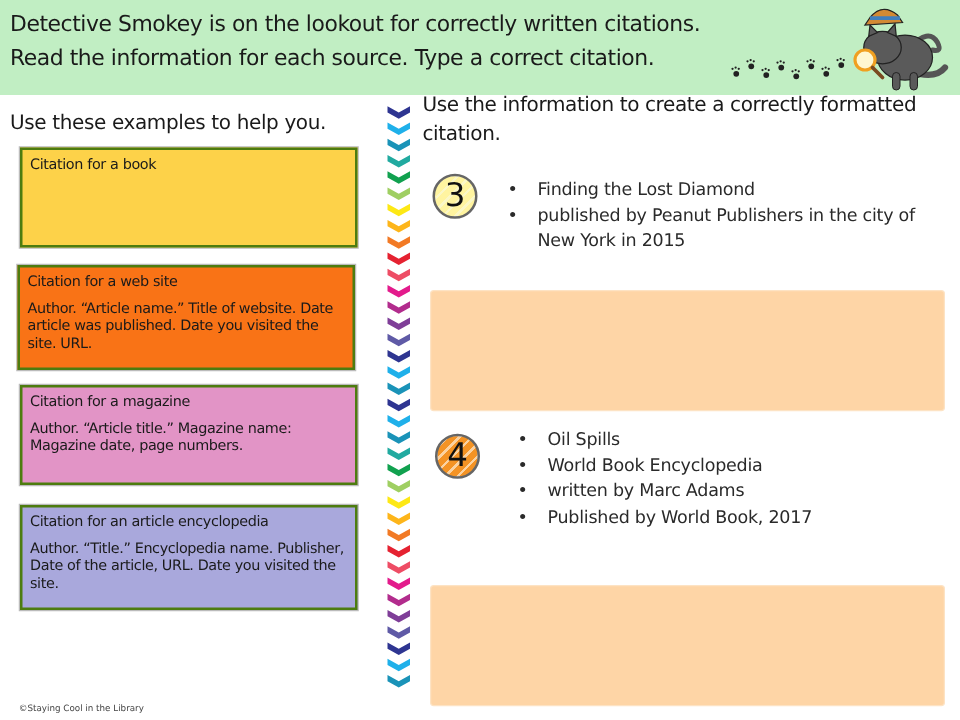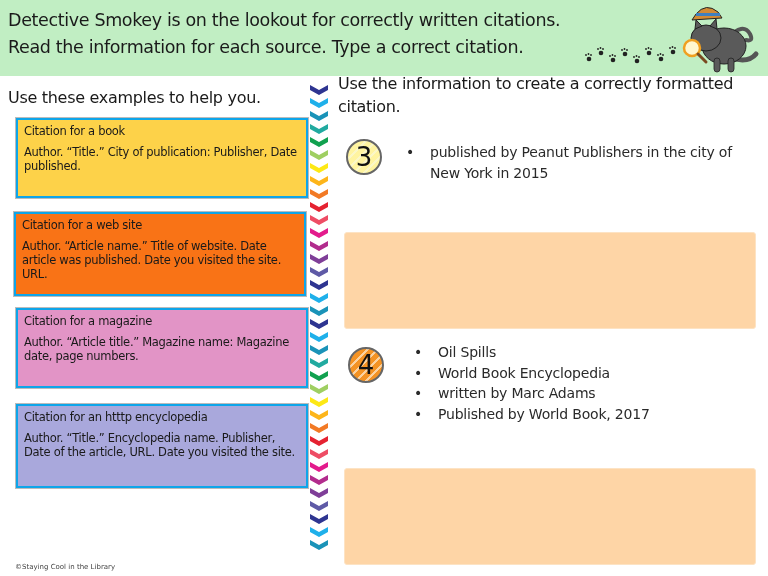--- a/index.html
+++ b/index.html
@@ -18,22 +18,22 @@
     .header-line.l1 { top: 10px; }
     .header-line.l2 { top: 37px; }
 
     .cat { position: absolute; left: 578px; top: 2px; width: 190px; height: 74px; }
 
     .left-title {
       position: absolute; left: 8px; top: 88px; font-size: 16px; letter-spacing: -0.3px;
       white-space: nowrap;
     }
     .example-card {
-      position: absolute; left: 16px; width: 292px;
-      border: 2px solid #0ea5e9; box-shadow: 0 0 0 1px #bbb;
+      position: absolute; left: 16px; width: 270px;
+      border: 2px solid #4d7c0f; box-shadow: 0 0 0 1px #bbb;
       padding: 4px 6px;
     }
     .card-title { font-size: 11.5px; letter-spacing: -0.3px; margin-bottom: 7px; white-space: nowrap; }
     .card-body { font-size: 11.5px; letter-spacing: -0.3px; line-height: 14px; }
 
     .chevrons { position: absolute; left: 309px; top: 84px; width: 20px; }
     .chev { width: 20px; height: 13px; display: block; }
 
     .right-title {
       position: absolute; left: 338px; top: 72px; width: 420px;
@@ -140,35 +140,34 @@
 
     <circle cx="114" cy="46" r="8" fill="#fff7d0" stroke="#f0a020" stroke-width="2.5"></circle>
     <line x1="120" y1="52" x2="128" y2="60" stroke="#7a4a20" stroke-width="3" stroke-linecap="round"></line>
   </svg>
 </div>
 
 <div class="left-title">Use these examples to help you.</div>
 
 <div class="example-card" style="top:118px;height:80px;background:#fdd249;">
   <div class="card-title">Citation for a book</div>
-  <div class="card-body">Author.  “Title.”  City of publication: Publisher,  Date published.</div>
 </div>
 
 <div class="example-card" style="top:212px;height:84px;background:#f97316;left:14px;">
   <div class="card-title">Citation for a web site</div>
   <div class="card-body">Author.  “Article name.”  Title of website. Date article was published.  Date you visited the site.  URL.</div>
 </div>
 
 <div class="example-card" style="top:308px;height:80px;background:#e294c6;">
   <div class="card-title">Citation for a magazine</div>
   <div class="card-body">Author.  “Article title.”  Magazine name: Magazine date, page numbers.</div>
 </div>
 
 <div class="example-card" style="top:404px;height:84px;background:#a9a8dc;">
-  <div class="card-title">Citation for an htttp encyclopedia</div>
+  <div class="card-title">Citation for an article encyclopedia</div>
   <div class="card-body">Author.  “Title.”  Encyclopedia name. Publisher,  Date of the article, URL. Date you visited the site.</div>
 </div>
 
 <div class="chevrons" id="chevrons">
     <svg viewBox="0 0 20 13" class="chev">
       <path d="M1 1 L10 6 L19 1 L19 6 L10 11 L1 6 Z" fill="#2e3591"></path>
     </svg>
     <svg viewBox="0 0 20 13" class="chev">
       <path d="M1 1 L10 6 L19 1 L19 6 L10 11 L1 6 Z" fill="#1fb0ea"></path>
     </svg>
@@ -275,20 +274,21 @@
       <path d="M1 1 L10 6 L19 1 L19 6 L10 11 L1 6 Z" fill="#1a93b8"></path>
     </svg>
   </div>
 
 <div class="right-title">Use the information to create a correctly formatted citation.</div>
 
 <div class="num-circle c3">
   <span>3</span>
 </div>
 <ul class="info-list l3">
+  <li>Finding the Lost Diamond</li>
   <li>published by Peanut Publishers in the city of New York in 2015</li>
 </ul>
 <div class="answer-box a3" contenteditable="true" style=""></div>
 
 <div class="num-circle c4">
   <span>4</span>
 </div>
 <ul class="info-list l4">
   <li>Oil Spills</li>
   <li>World Book Encyclopedia</li>

